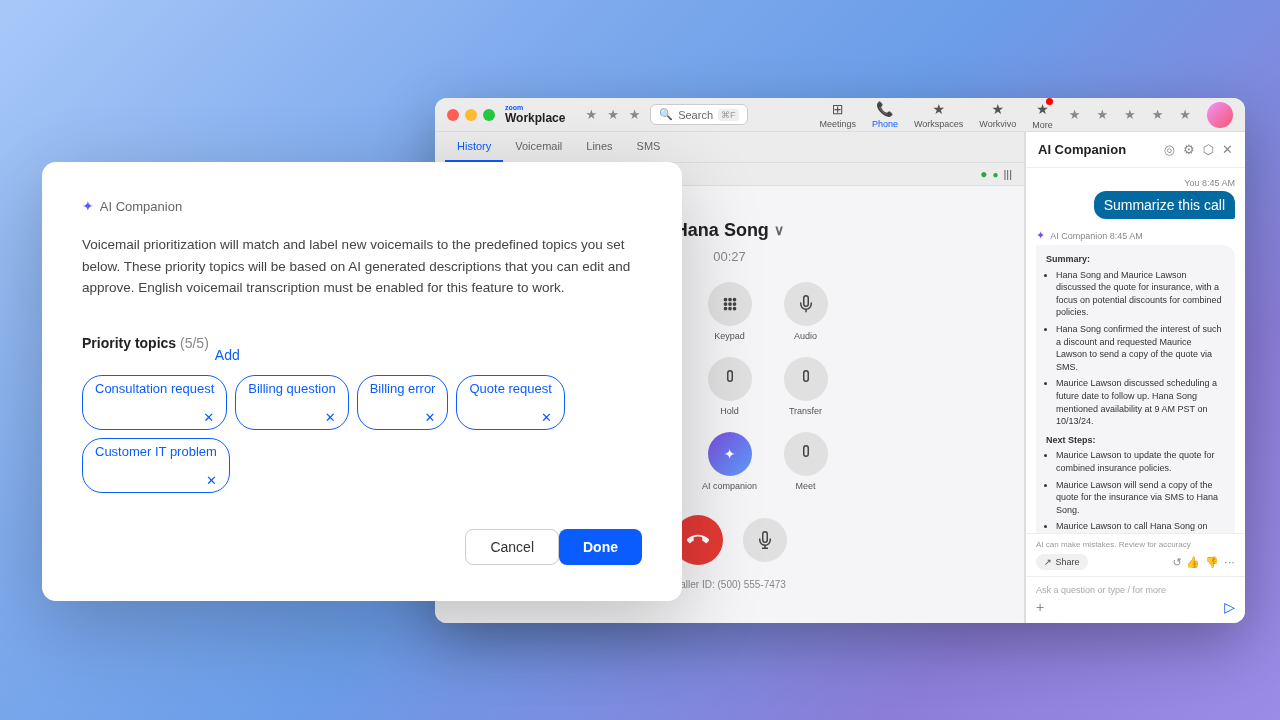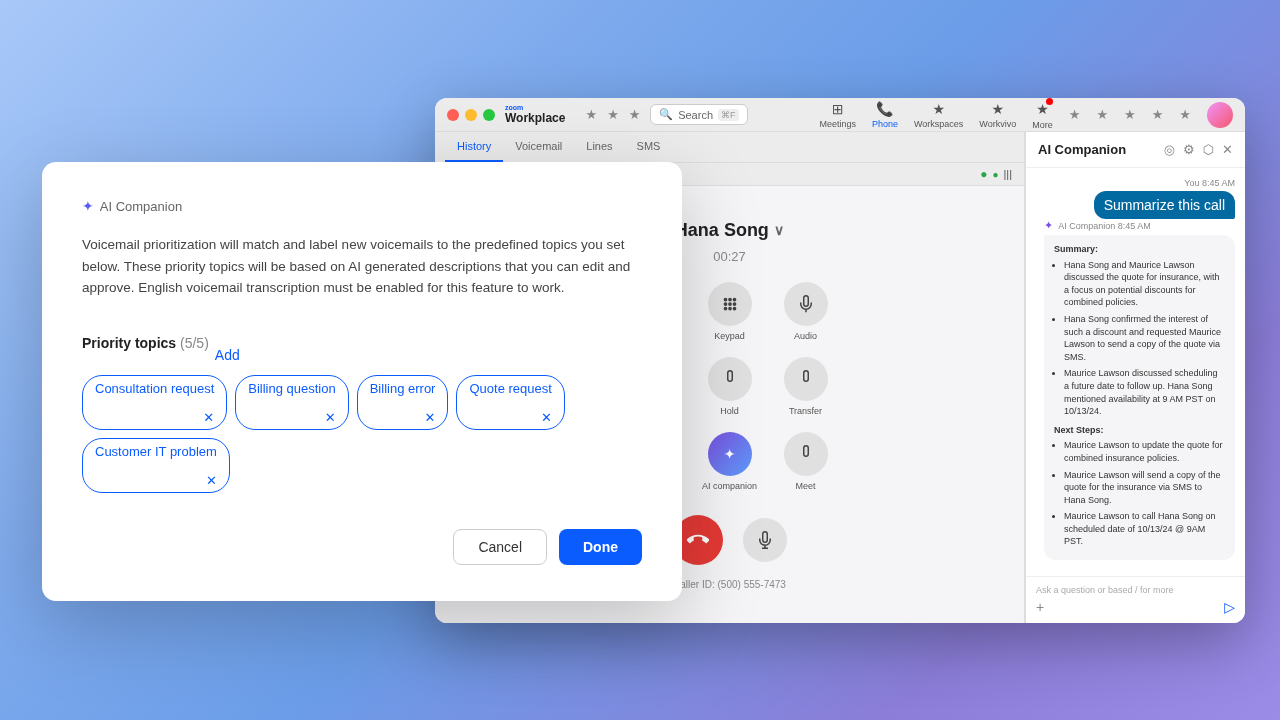--- a/index.html
+++ b/index.html
@@ -299,21 +299,21 @@
       font-size: 13px;
       color: #888;
       cursor: pointer;
     }
     .ai-messages {
       flex: 1;
       overflow-y: auto;
       padding: 10px;
       display: flex;
       flex-direction: column;
-      margin-left: 8px;
+      gap: 10px;
     }
     .message-user {
       display: flex;
       flex-direction: column;
       align-items: flex-end;
       gap: 3px;
     }
     .message-meta {
       font-size: 9px;
       color: #888;
@@ -480,21 +480,20 @@
     }
     .tag-remove {
       cursor: pointer;
       font-size: 13px;
       color: #0b5cff;
       line-height: 1;
     }
     .modal-footer {
       display: flex;
       justify-content: flex-end;
-      gap: 12px;
     }
     .btn-cancel {
       padding: 9px 24px;
       border-radius: 8px;
       border: 1px solid #ccc;
       background: #fff;
       font-size: 14px;
       color: #333;
       cursor: pointer;
     }
@@ -737,23 +736,38 @@
             <strong style="margin-top:6px;">Next Steps:</strong>
             <ul>
               <li>Maurice Lawson to update the quote for combined insurance policies.</li>
               <li>Maurice Lawson will send a copy of the quote for the insurance via SMS to Hana Song.</li>
               <li>Maurice Lawson to call Hana Song on scheduled date of 10/13/24 @ 9AM PST.</li>
             </ul>
           </div>
         </div>
       </div>
 
+      <div class="ai-footer">
+        <div class="ai-accuracy-note">AI can make mistakes. Review for accuracy</div>
+        <div style="display:flex;align-items:center;gap:6px;">
+          <button class="share-btn">
+            <span>↗</span>
+            <span>Share</span>
+          </button>
+          <span style="margin-left:auto;display:flex;gap:5px;align-items:center;">
+            <span style="font-size:11px;color:#888;cursor:pointer;">↺</span>
+            <span style="font-size:11px;color:#888;cursor:pointer;">👍</span>
+            <span style="font-size:11px;color:#888;cursor:pointer;">👎</span>
+            <span style="font-size:11px;color:#888;cursor:pointer;">···</span>
+          </span>
+        </div>
+      </div>
 
       <div class="ai-input-area">
-        <span class="ai-input-placeholder">Ask a question or based / for more</span>
+        <span class="ai-input-placeholder">Ask a question or type / for more</span>
         <div class="ai-input-actions">
           <span class="ai-input-add">+</span>
           <span class="ai-send-btn">▷</span>
         </div>
       </div>
     </div>
   </div>
 </div>
 
 <div class="modal">

